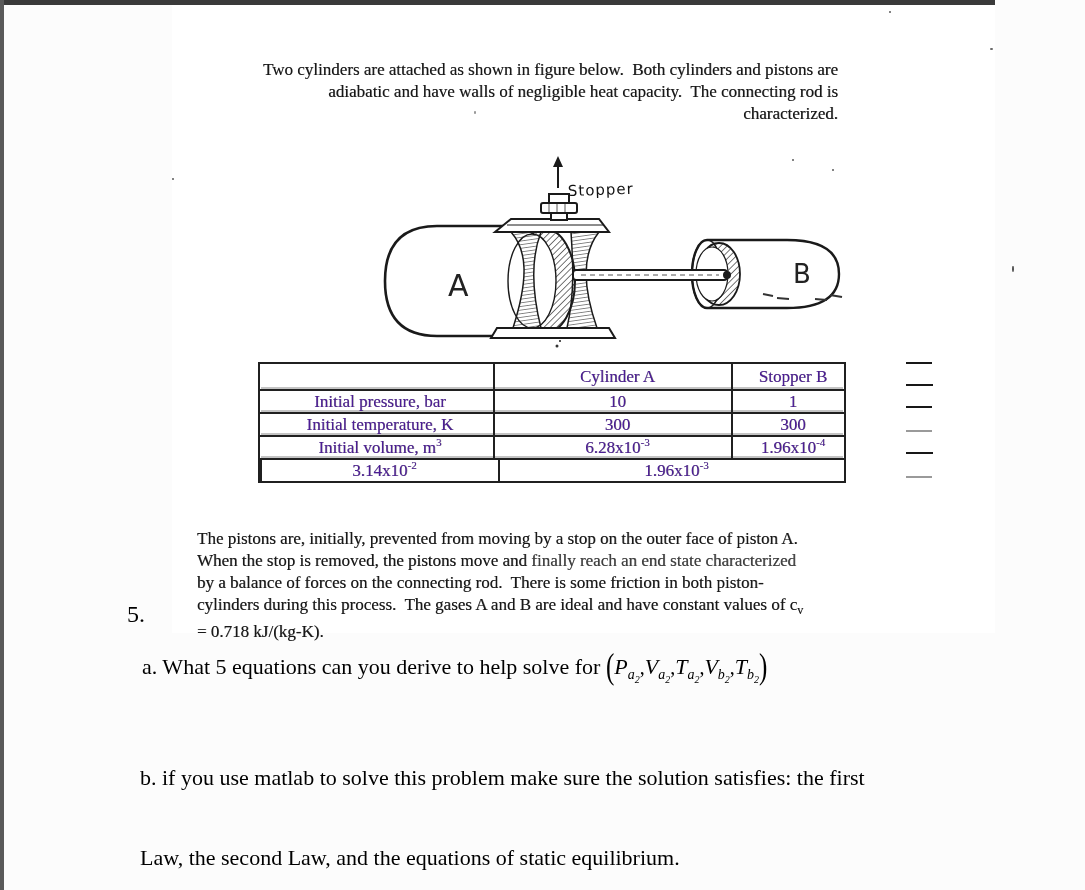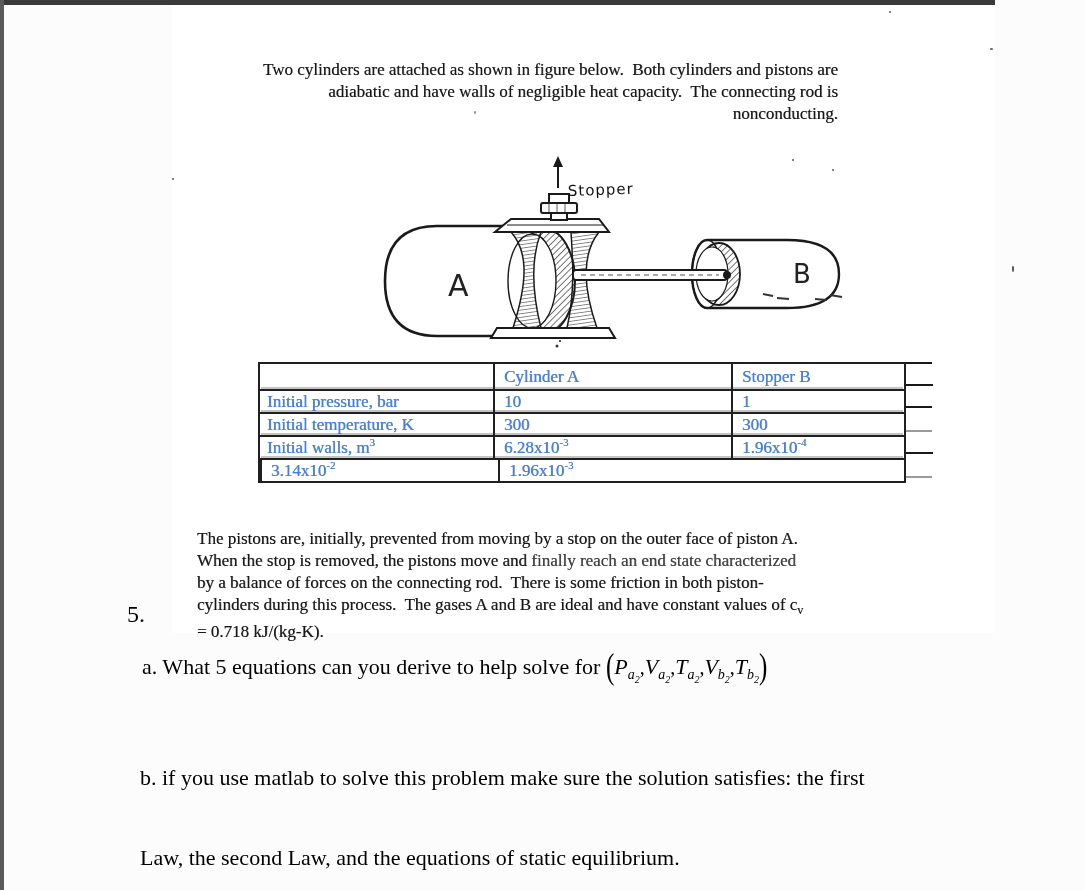--- a/index.html
+++ b/index.html
@@ -15,23 +15,23 @@
   
   .scanline {
     white-space:pre; font-size:17px; line-height:22px; color:#181818;
     text-shadow:0.4px 0 0 rgba(24,24,24,0.55);
   }
   .para { position:absolute; }
   .degraded { color:#404040; filter:blur(0.4px);text-align:center; }
 
   
   .tbl {
-    position:absolute; left:258px; top:362px; width:648px;
+    position:absolute; left:258px; top:362px; width:588px;
     border:2px solid #202020; box-sizing:border-box; background:#fff;
-    font-size:17px; color:#3b82f6; text-shadow:0.4px 0 0 rgba(24,24,24,0.5);
+    font-size:17px; color:#4c1d95; text-shadow:0.4px 0 0 rgba(24,24,24,0.5);text-align:center;
   }
   .trow { display:flex; border-top:2px solid #202020; height:21px; line-height:21px;
           box-shadow:0 -3px 0 -1px rgba(125,125,125,0.45); }
   .trow.header { border-top:none; height:25px; line-height:25px; box-shadow:none; }
   .tc { box-sizing:border-box; overflow:hidden; white-space:pre; }
   .c1 { width:233px; padding-left:7px; }
   .c2 { width:238px; padding-left:9px; border-left:2px solid #202020; }
   .c3 { flex:1; padding-left:9px; border-left:2px solid #202020; }
   .tsup { font-size:11px; vertical-align:super; line-height:0; }
 
@@ -59,21 +59,21 @@
 <body>
 
 <div class="page">
   <div class="scan-region"></div>
   <div class="edge-top"></div>
   <div class="edge-left"></div>
 
   <div class="para" style="left:263px; top:59px;text-align:right;">
     <div class="scanline">Two cylinders are attached as shown in figure below.  Both cylinders and pistons are</div>
     <div class="scanline">adiabatic and have walls of negligible heat capacity.  The connecting rod is</div>
-    <div class="scanline">nonconducting.</div>
+    <div class="scanline">characterized.</div>
   </div>
 
   <svg class="fig" width="470" height="200" viewBox="0 0 470 200">
     <defs>
       <pattern id="hatchD" patternUnits="userSpaceOnUse" width="4.5" height="4.5" patternTransform="rotate(45)">
         <line x1="0" y1="0" x2="0" y2="4.5" stroke="#2b2b2b" stroke-width="1.3"></line>
       </pattern>
       <pattern id="hatchV" patternUnits="userSpaceOnUse" width="3.6" height="3.6" patternTransform="rotate(82)">
         <line x1="0" y1="0" x2="0" y2="3.6" stroke="#2b2b2b" stroke-width="1.1"></line>
       </pattern>
@@ -151,21 +151,21 @@
       <div class="tc c1"><span>Initial pressure, bar</span><span class="tsup"></span></div>
       <div class="tc c2"><span>10</span><span class="tsup"></span></div>
       <div class="tc c3"><span>1</span><span class="tsup"></span></div>
     </div>
     <div class="trow">
       <div class="tc c1"><span>Initial temperature, K</span><span class="tsup"></span></div>
       <div class="tc c2"><span>300</span><span class="tsup"></span></div>
       <div class="tc c3"><span>300</span><span class="tsup"></span></div>
     </div>
     <div class="trow">
-      <div class="tc c1"><span>Initial walls, m</span><span class="tsup">3</span></div>
+      <div class="tc c1"><span>Initial volume, m</span><span class="tsup">3</span></div>
       <div class="tc c2"><span>6.28x10</span><span class="tsup">-3</span></div>
       <div class="tc c3"><span>1.96x10</span><span class="tsup">-4</span></div>
     </div>
     <div class="trow">
       <div class="tc c2"><span>3.14x10</span><span class="tsup">-2</span></div>
       <div class="tc c3"><span>1.96x10</span><span class="tsup">-3</span></div>
     </div>
   </div>
 
   <div class="line-ext" style="left:906px; top:362px; width:26px; background:#181818;"></div>

